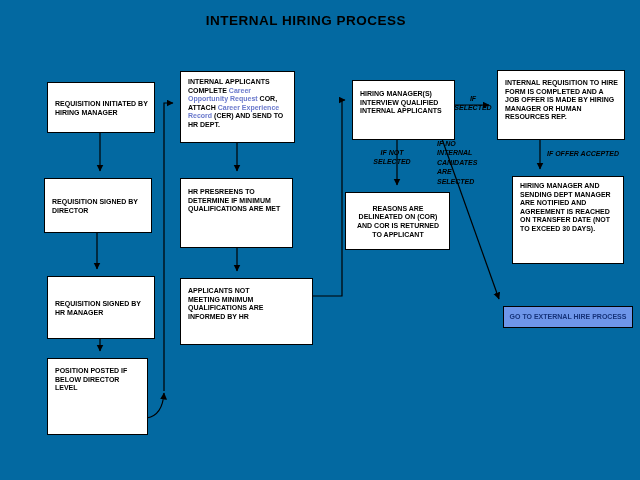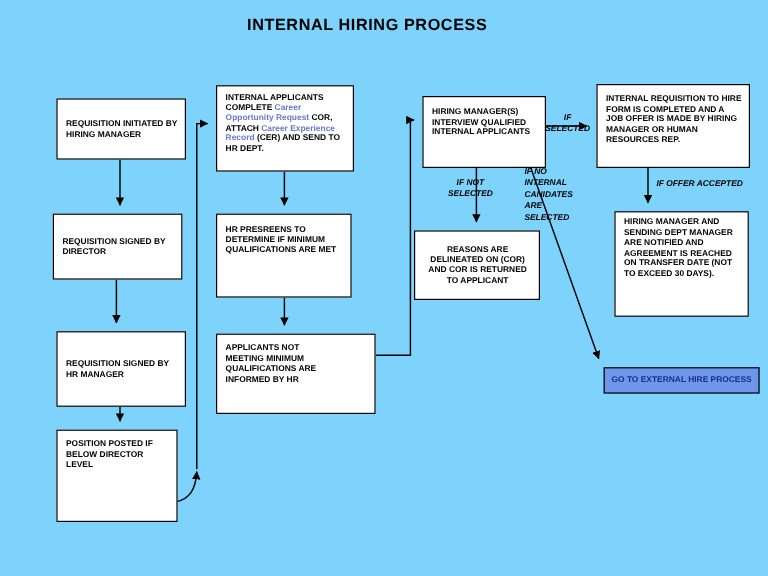--- a/index.html
+++ b/index.html
@@ -1,16 +1,16 @@
 <!DOCTYPE html>
 <html style="--link: #6A79CC; --external-box-bg: #6E96EA; --external-box-text: #16337A;"><head>
 <meta charset="utf-8">
 <style>
   html,body{margin:0;padding:0;background:#fff;}
-  #stage{position:relative;width:640px;height:480px;background:#7dd3fc;overflow:hidden;
+  #stage{position:relative;width:640px;height:480px;background:#0369a1;overflow:hidden;
          font-family:"Liberation Sans","DejaVu Sans",sans-serif;}
   #connectors{position:absolute;left:0;top:0;z-index:1;}
   .title{position:absolute;left:0;top:13px;width:612px;text-align:center;
          font-size:13.5px;font-weight:bold;letter-spacing:.5px;color:#000;z-index:3;}
   .node{position:absolute;box-sizing:border-box;border:1.5px solid #000;background:#fff;
         color:#000;font-size:7px;font-weight:bold;line-height:1.22;z-index:2;
         padding:6px 6px 4px 7px;}
   .vcenter{display:flex;align-items:center;}
   .ctr{text-align:center;}
   .lbl{position:absolute;font-size:7px;font-weight:bold;font-style:italic;color:#000;

